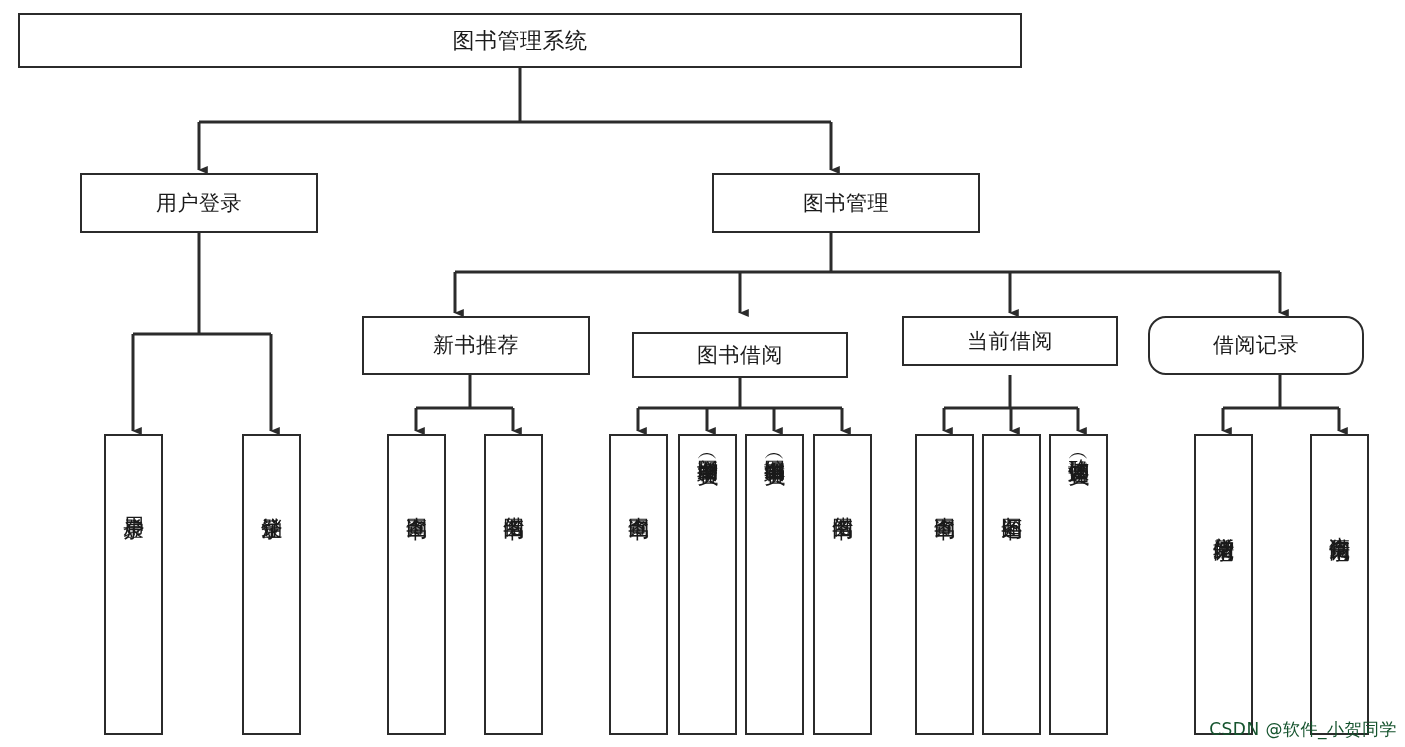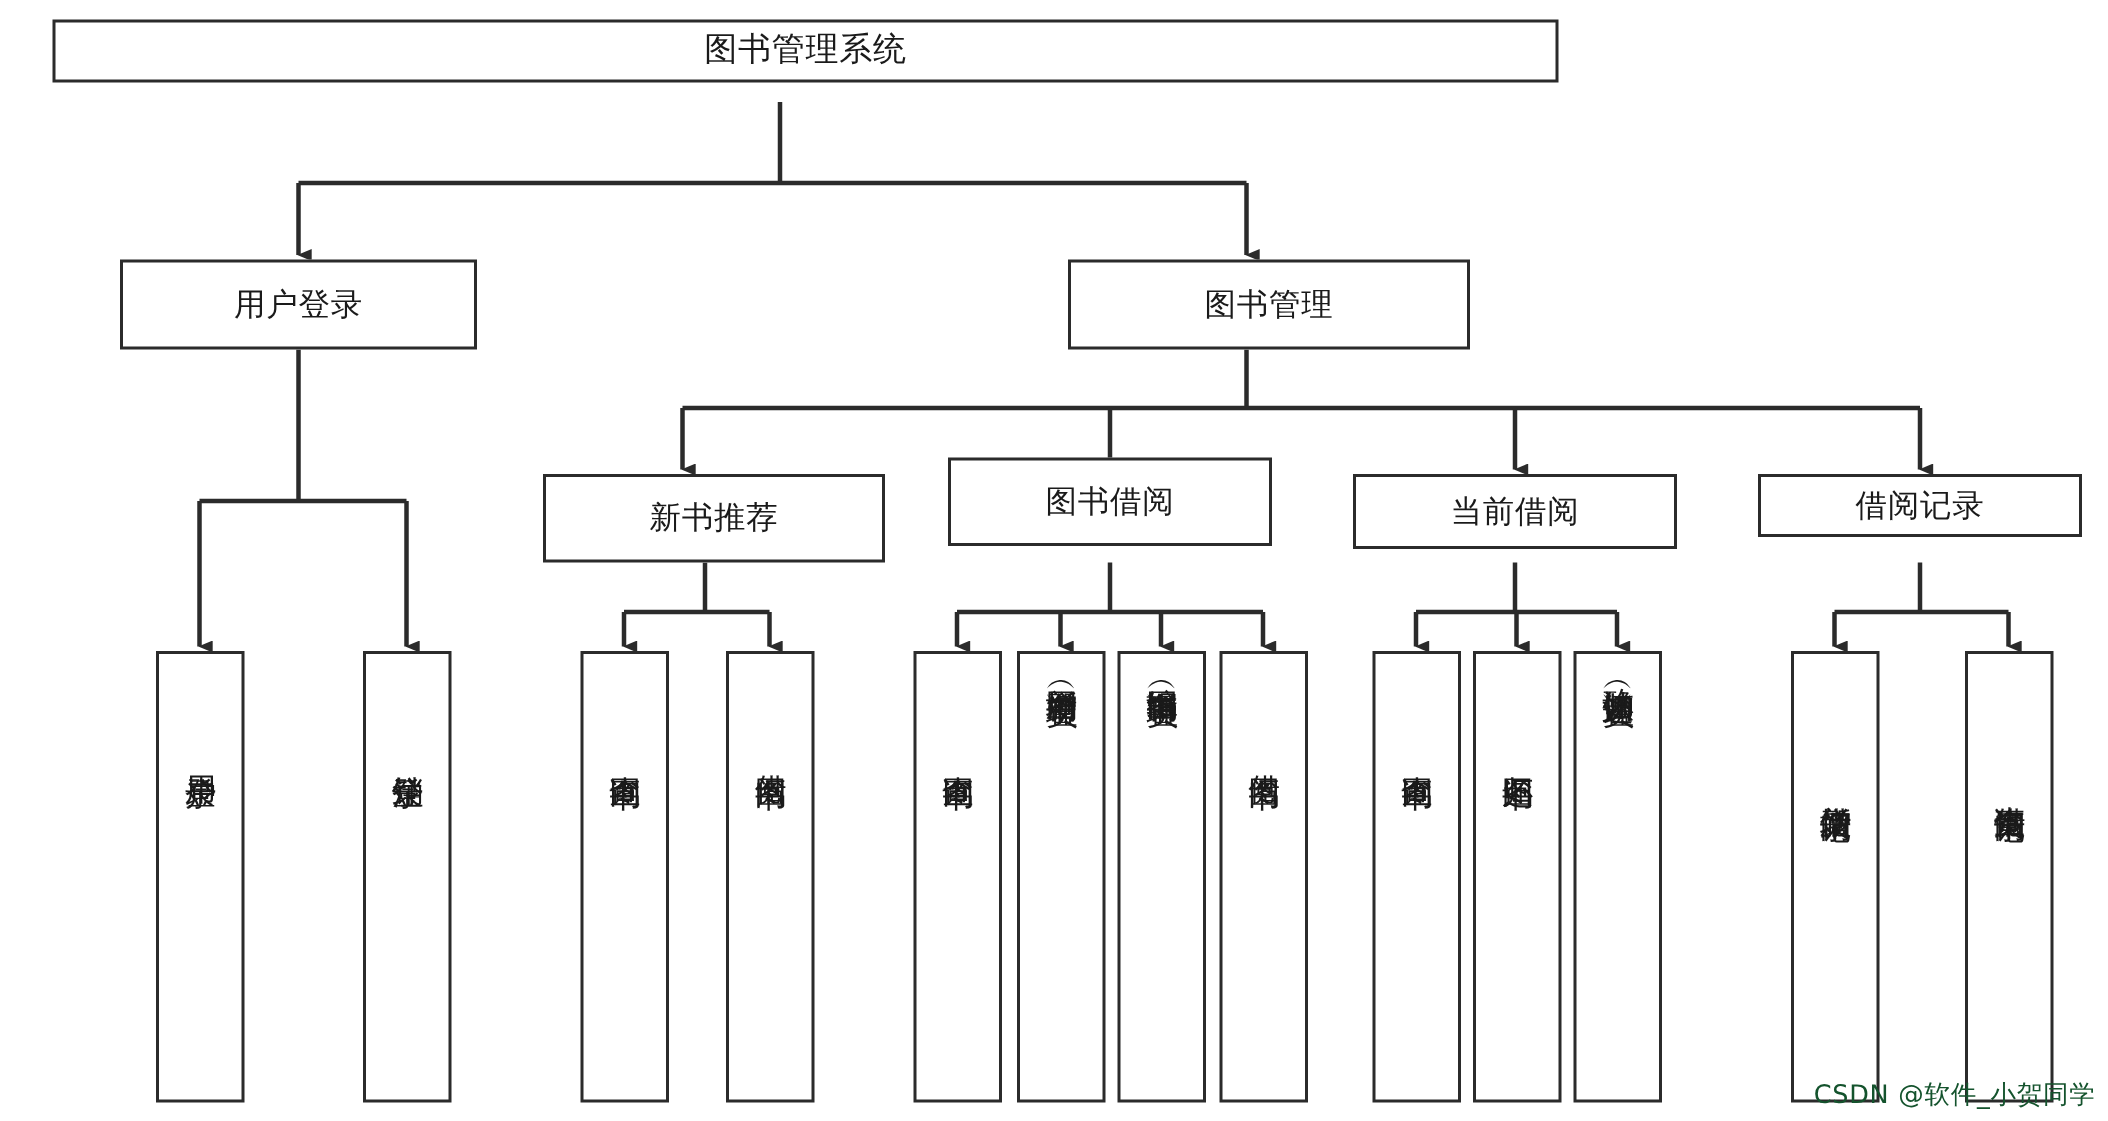--- a/index.html
+++ b/index.html
@@ -118,41 +118,41 @@
       <path d="M 1011 408 L 1011 431" marker-end="url(#arrow)"></path>
       <path d="M 1078 408 L 1078 431" marker-end="url(#arrow)"></path>
 
       <path d="M 1280 375 L 1280 408"></path>
       <path d="M 1223 408 L 1339 408"></path>
       <path d="M 1223 408 L 1223 431" marker-end="url(#arrow)"></path>
       <path d="M 1339 408 L 1339 431" marker-end="url(#arrow)"></path>
     </g>
   </svg>
 
-  <div class="node root" style="left:18px; top:13px; width:1004px; height:42px;margin-left:17px;">
+  <div class="node root" style="left:18px; top:13px; width:1004px; height:55px;">
     <span class="node-label">图书管理系统</span>
   </div>
 
   <div class="node" style="left:80px; top:173px; width:238px; height:60px;">
     <span class="node-label">用户登录</span>
   </div>
   <div class="node" style="left:712px; top:173px; width:268px; height:60px;">
     <span class="node-label">图书管理</span>
   </div>
 
   <div class="node" style="left:362px; top:316px; width:228px; height:59px;">
     <span class="node-label">新书推荐</span>
   </div>
-  <div class="node" style="left:632px; top:305px; width:216px; height:59px;">
+  <div class="node" style="left:632px; top:332px; width:216px; height:46px;">
     <span class="node-label">图书借阅</span>
   </div>
   <div class="node" style="left:902px; top:316px; width:216px; height:50px;">
     <span class="node-label">当前借阅</span>
   </div>
-  <div class="node" style="left:1172px; top:316px; width:216px; height:42px;">
+  <div class="node" style="left:1148px; top:316px; width:216px; height:59px;border-radius:18px;">
     <span class="node-label">借阅记录</span>
   </div>
 
   <div class="node leaf align-mid" style="left:104px; top:434px; width:59px; height:301px;">
     <span class="node-label">用户登录</span>
   </div>
   <div class="node leaf align-mid" style="left:242px; top:434px; width:59px; height:301px;">
     <span class="node-label">注销登录</span>
   </div>
 

